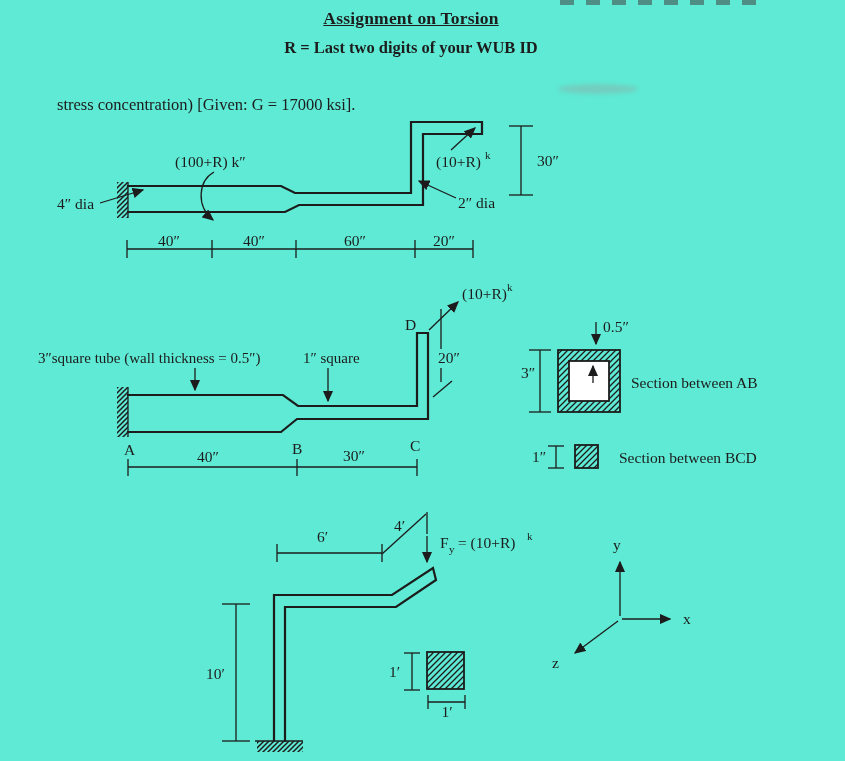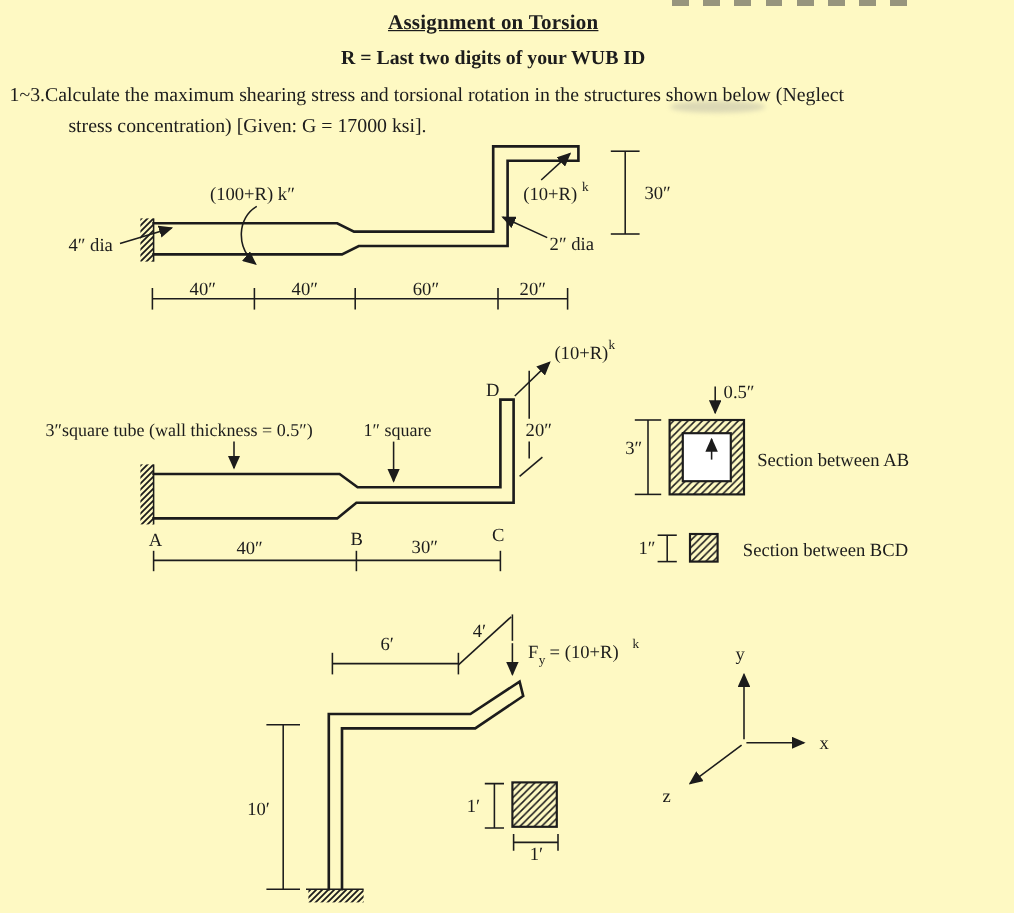--- a/index.html
+++ b/index.html
@@ -1,16 +1,16 @@
 <!DOCTYPE html>
 <html><head>
 <meta charset="utf-8">
 <style>
   html,body{margin:0;padding:0;background:#fff;}
-  .page{position:relative;width:845px;height:761px;background:#fef9c3;
+  .page{position:relative;width:845px;height:761px;background:#5eead4;
         font-family:"Liberation Serif",serif;color:#1c1c1c;overflow:hidden;}
   .title{position:absolute;left:0;top:8px;width:822px;text-align:center;
          font-size:17.5px;font-weight:bold;text-decoration:underline;letter-spacing:.2px;}
   .subtitle{position:absolute;left:0;top:38px;width:822px;text-align:center;
             font-size:16.5px;font-weight:bold;font-family:Liberation Serif, serif;}
   .pline1{position:absolute;left:8px;top:69px;font-size:16.5px;white-space:nowrap;}
   .pline2{position:absolute;left:57px;top:95px;font-size:16.5px;white-space:nowrap;}
   .artifact-top{position:absolute;left:560px;top:0;width:205px;height:5px;opacity:.55;
       background:repeating-linear-gradient(90deg,#444 0 14px,transparent 14px 26px);filter:blur(.6px);}
   .artifact-mid{position:absolute;left:558px;top:84px;width:80px;height:10px;background:#9a9a9a;
@@ -27,21 +27,20 @@
 </head>
 <body>
 
 <div class="page">
 
   <div class="artifact-top"></div>
   <div class="artifact-mid"></div>
 
   <div class="title">Assignment on Torsion</div>
   <div class="subtitle">R = Last two digits of your WUB ID</div>
-  <div class="pline1">1~3.Calculate the maximum shearing stress and torsional rotation in the structures shown below (Neglect</div>
   <div class="pline2">stress concentration) [Given: G = 17000 ksi].</div>
 
   <svg class="diagrams" width="845" height="761" viewBox="0 0 845 761">
     <defs>
       <marker id="ah" markerWidth="9" markerHeight="8" refX="8" refY="4" orient="auto">
         <path d="M0,0 L9,4 L0,8 Z" fill="#1c1c1c"></path>
       </marker>
       <pattern id="hatch" width="6" height="6" patternUnits="userSpaceOnUse">
         <path d="M-1,1 l2,-2 M0,6 l6,-6 M5,7 l2,-2" stroke="#1c1c1c" stroke-width="1.3" fill="none"></path>
       </pattern>

